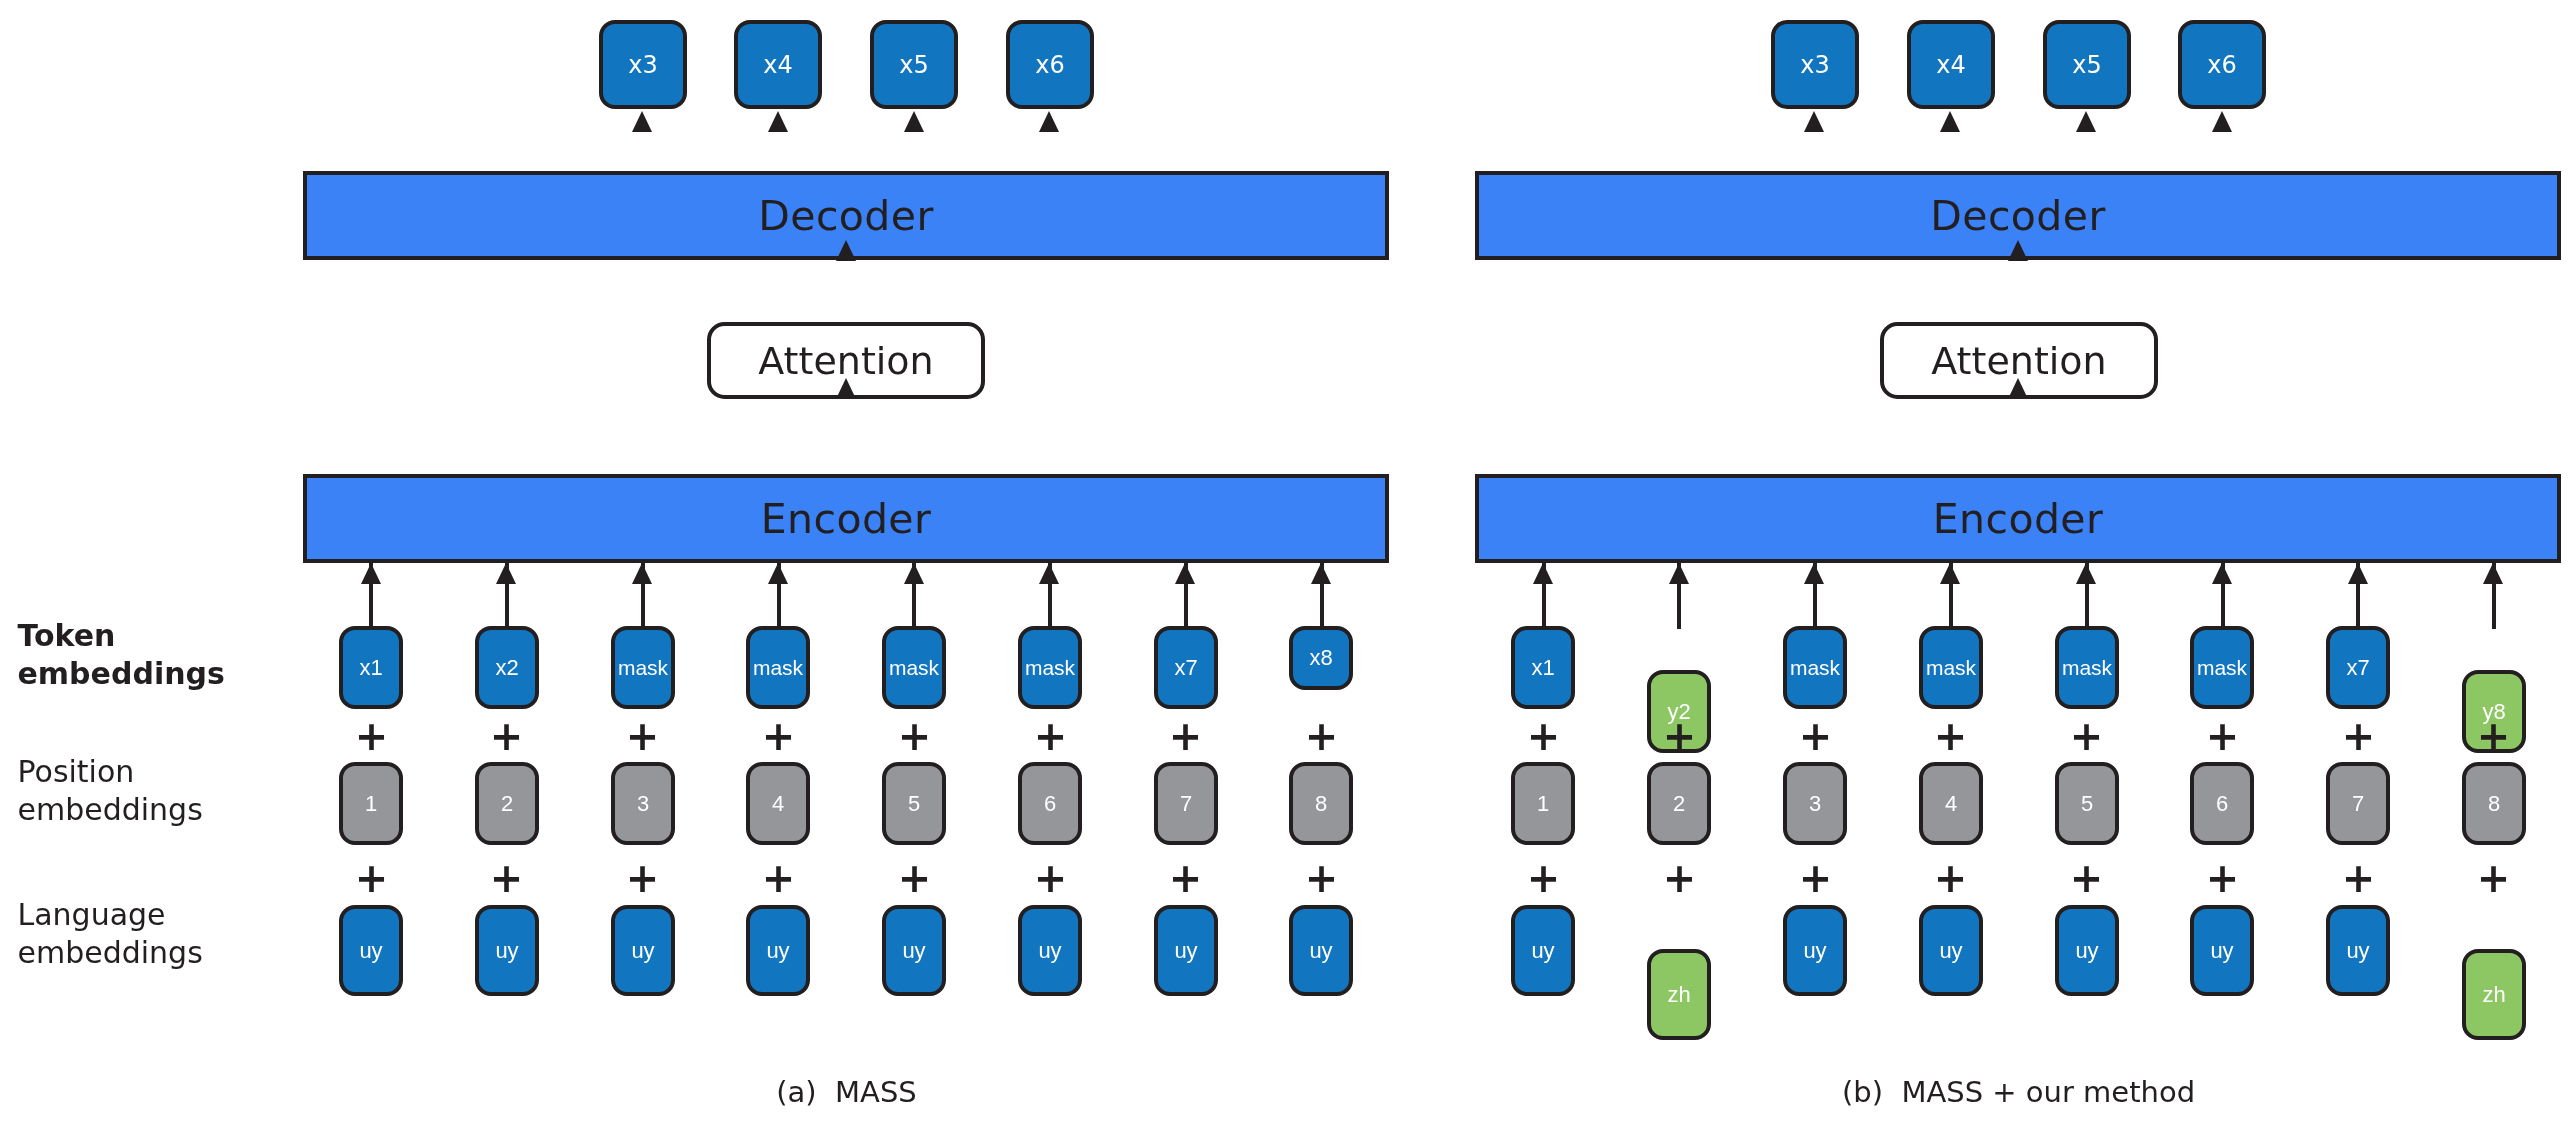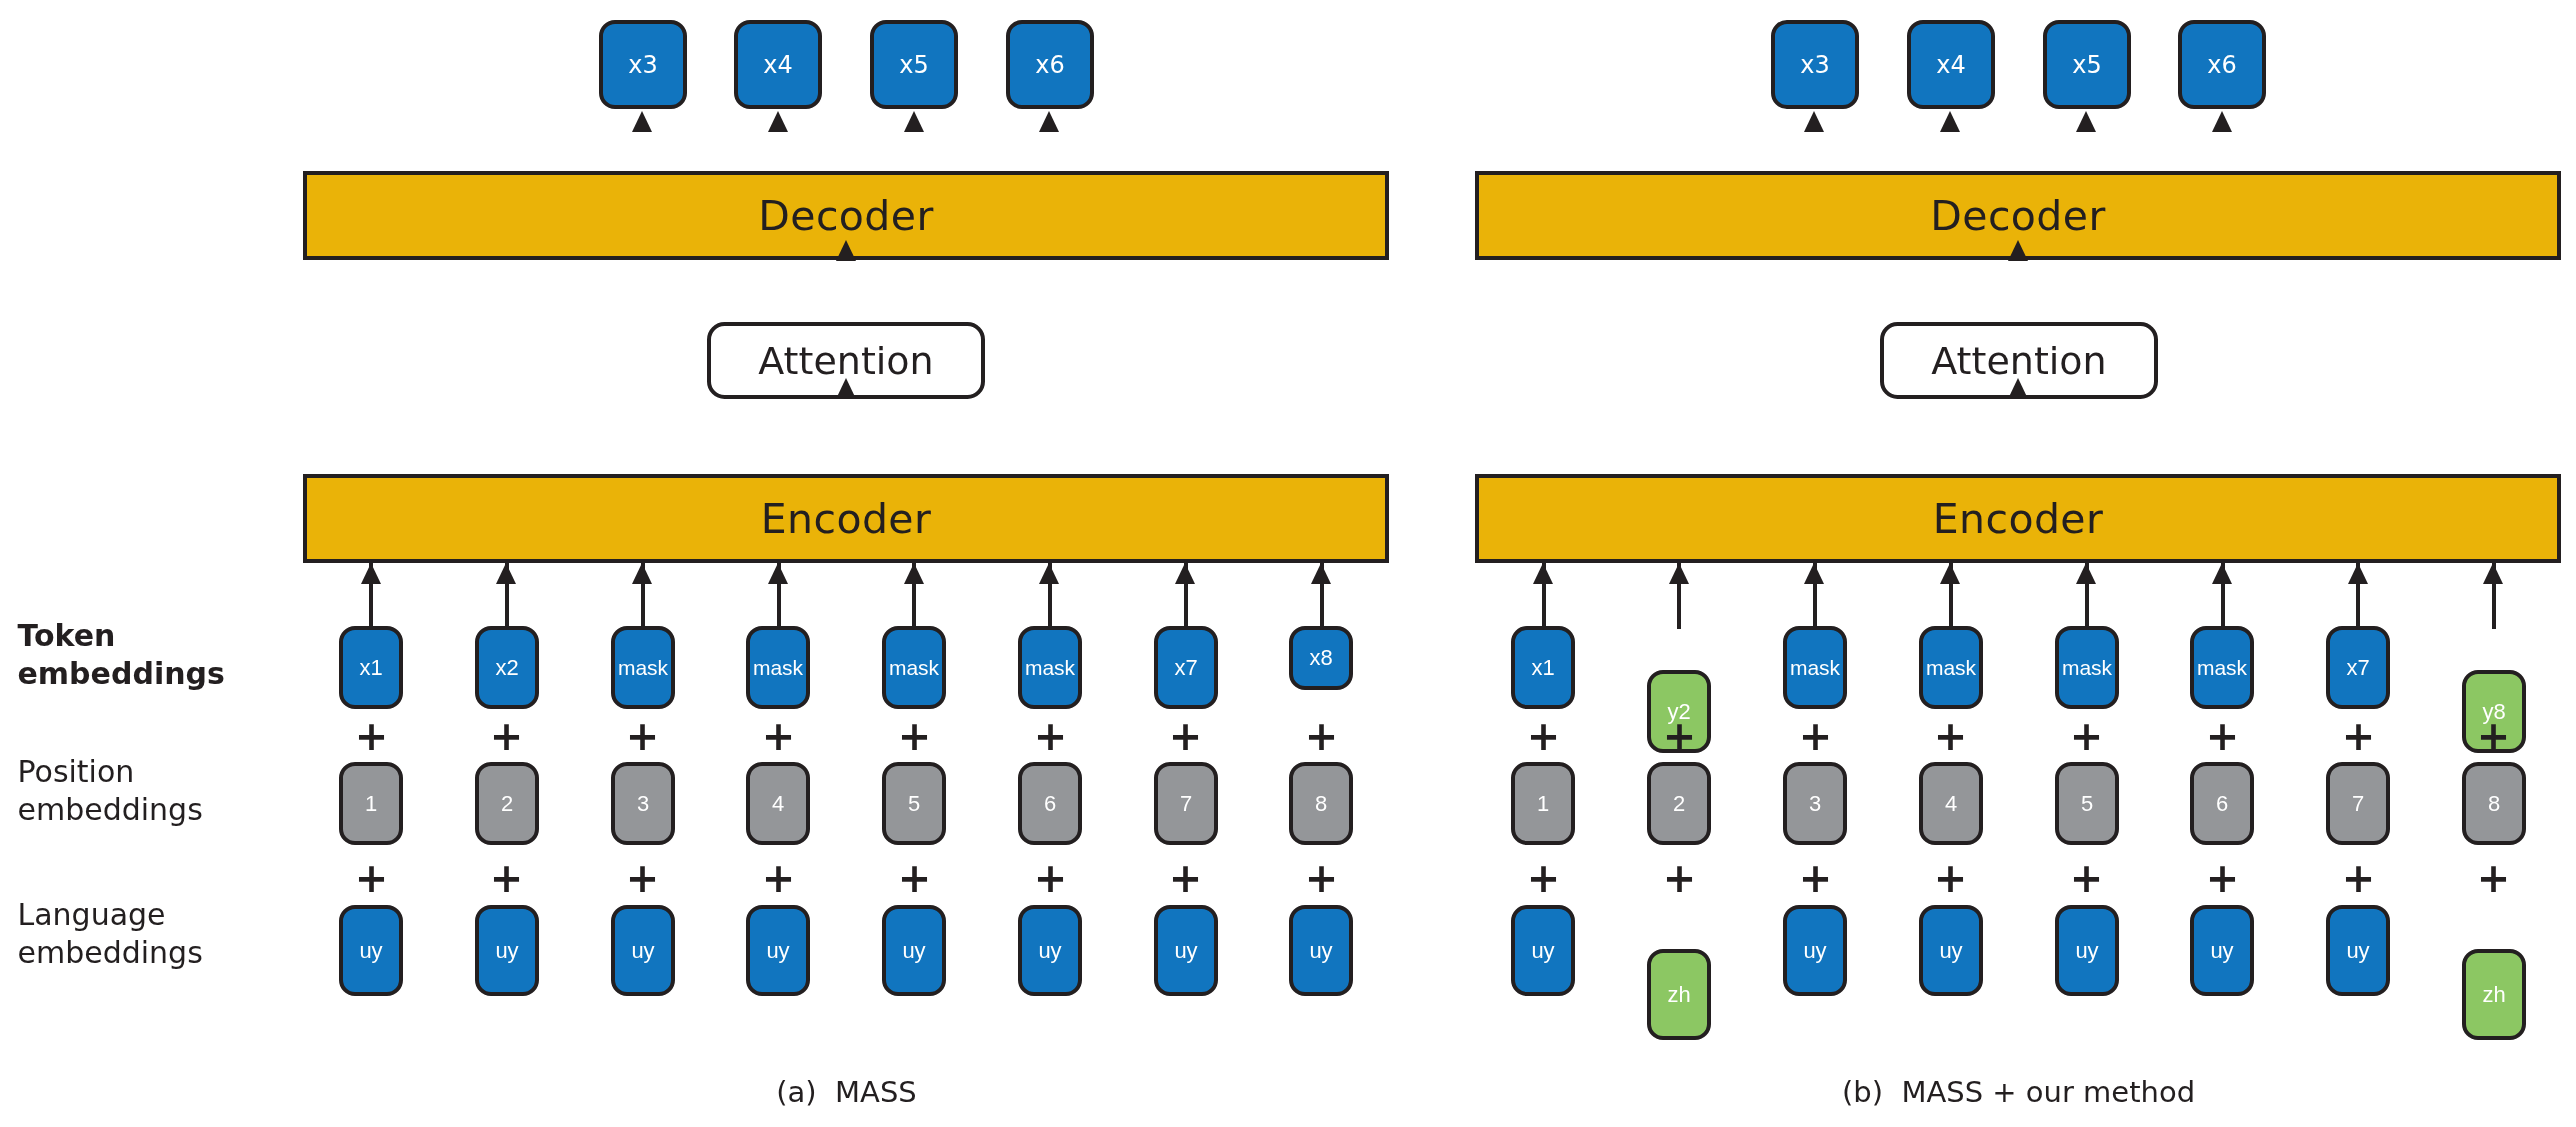--- a/index.html
+++ b/index.html
@@ -33,21 +33,21 @@
   .row-label-position { top: 753px; }
   .row-label-language { top: 896px; }
 
   
   .panel { position: absolute; top: 0; height: 1128px; }
 
   
   .block {
     position: absolute;
     border: 4px solid #231f20;
-    background: #eab308;
+    background: #3b82f6;
     display: flex;
     align-items: center;
     justify-content: center;
     font-family: "DejaVu Sans", sans-serif;
     font-size: 41px;
     color: #231f20;
     letter-spacing: 0.4px;
   }
 
   

